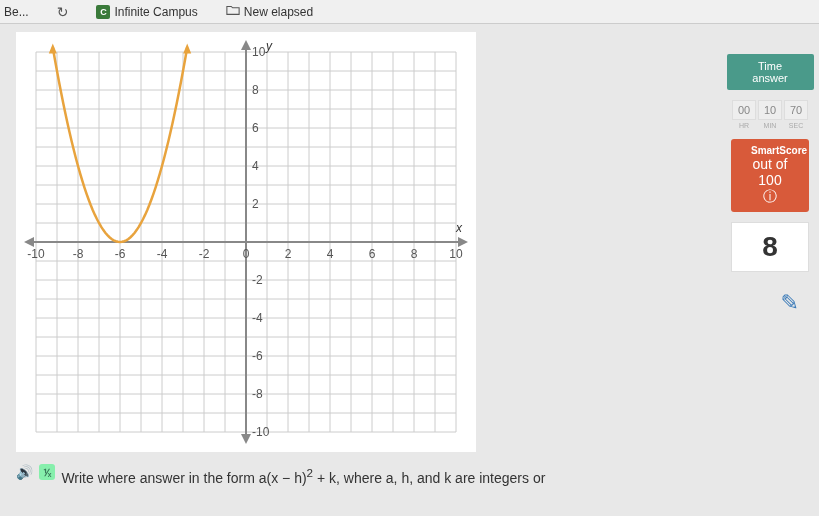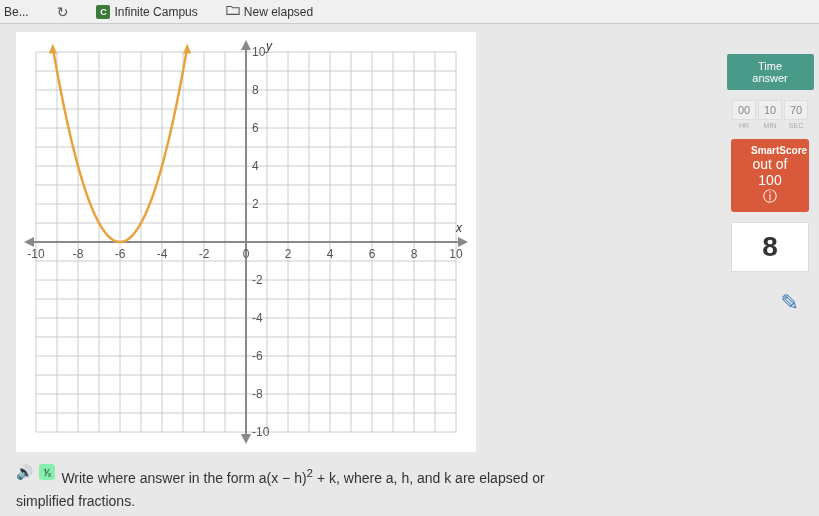--- a/index.html
+++ b/index.html
@@ -252,24 +252,23 @@
         <path id="curve" class="parabola" d="M36.799999999999976,15.439999999999861L38.89999999999997,27.40999999999984L40.999999999999964,38.9999999999998L43.09999999999995,50.209999999999766L45.199999999999946,61.03999999999973L47.29999999999994,71.48999999999971L49.399999999999935,81.55999999999969L51.49999999999992,91.24999999999966L53.599999999999916,100.55999999999965L55.69999999999991,109.48999999999963L57.799999999999905,118.03999999999962L59.89999999999989,126.20999999999961L61.999999999999886,133.9999999999996L64.09999999999988,141.40999999999957L66.19999999999987,148.4399999999996L68.29999999999987,155.0899999999996L70.39999999999986,161.3599999999996L72.49999999999986,167.2499999999996L74.59999999999984,172.75999999999962L76.69999999999985,177.88999999999962L78.79999999999984,182.63999999999965L80.89999999999982,187.00999999999965L82.9999999999998,190.99999999999966L85.0999999999998,194.6099999999997L87.1999999999998,197.83999999999972L89.2999999999998,200.6899999999997L91.39999999999978,203.15999999999977L93.49999999999977,205.2499999999998L95.59999999999977,206.95999999999984L97.69999999999976,208.28999999999988L99.79999999999976,209.23999999999992L101.89999999999975,209.80999999999997L103.99999999999973,210L106.09999999999972,209.81000000000003L108.19999999999973,209.2400000000001L110.29999999999971,208.29000000000013L112.39999999999971,206.9600000000002L114.4999999999997,205.25000000000028L116.5999999999997,203.16000000000037L118.69999999999969,200.6900000000004L120.79999999999968,197.84000000000046L122.89999999999966,194.61000000000053L124.99999999999966,191.00000000000063L127.09999999999965,187.0100000000007L129.19999999999965,182.64000000000075L131.2999999999996,177.89000000000087L133.39999999999964,172.76000000000093L135.49999999999963,167.25000000000102L137.59999999999962,161.3600000000011L139.69999999999962,155.0900000000012L141.7999999999996,148.44000000000128L143.89999999999958,141.4100000000014L145.9999999999996,134.00000000000148L148.09999999999957,126.21000000000154L150.1999999999996,118.04000000000163L152.2999999999996,109.49000000000169L154.3999999999996,100.56000000000174L156.49999999999957,91.2500000000018L158.5999999999996,81.56000000000188L160.69999999999962,71.49000000000194L162.7999999999996,61.04000000000201L164.89999999999958,50.210000000002054L166.99999999999963,39.000000000002125L169.09999999999962,27.41000000000217L171.19999999999962,15.440000000002257"></path>
         <text class="axis-label" x="250" y="18">y</text>
         <text class="axis-label" x="440" y="200">x</text>
       </svg>
     </div>
 
     <div class="question">
       <span class="speaker-icon">🔊</span>
       <span class="calc-badge">⅟ₓ</span>
       <span class="question-text">
-        <span>Write where answer in the form a(x − h)</span><sup>2</sup><span> + k, where a, h, and k are elapsed or</span>
+        <span>Write where answer in the form a(x − h)</span><sup>2</sup><span> + k, where a, h, and k are integers or</span>
       </span>
     </div>
-    <div class="question-text" style="font-size:14px;color:#333;margin-top:2px;">simplified fractions.</div>
   </div>
 
   <div class="sidebar">
     <div class="time-box">
       <div>Time</div>
       <div>answer</div>
     </div>
     <div class="timer-digits">
       <div class="digit-box">00</div>
       <div class="digit-box">10</div>

